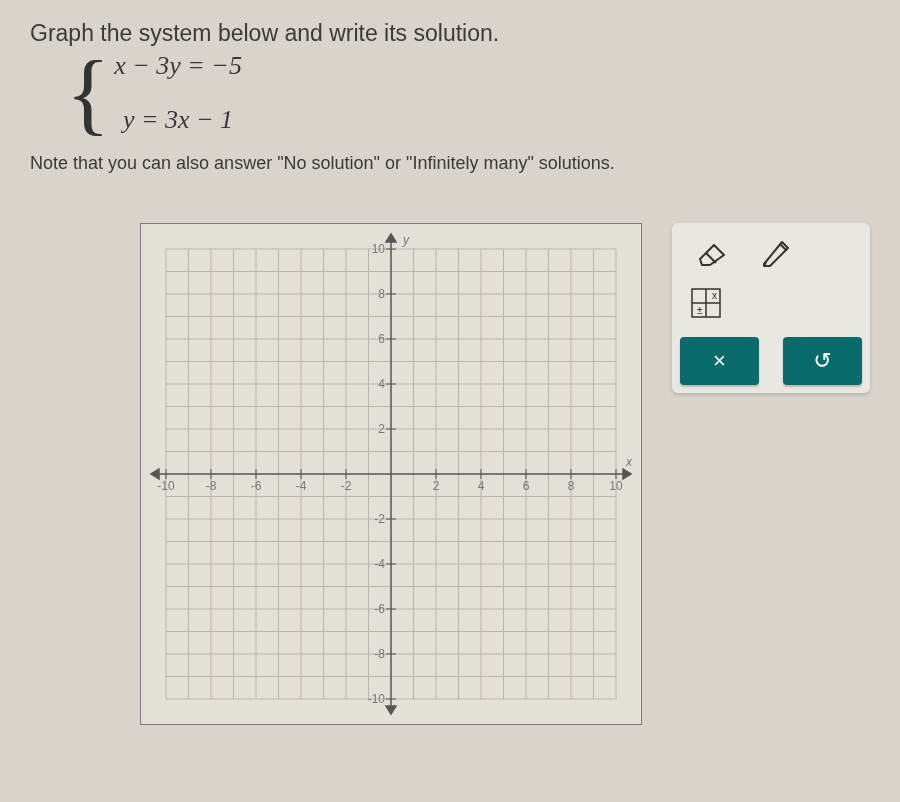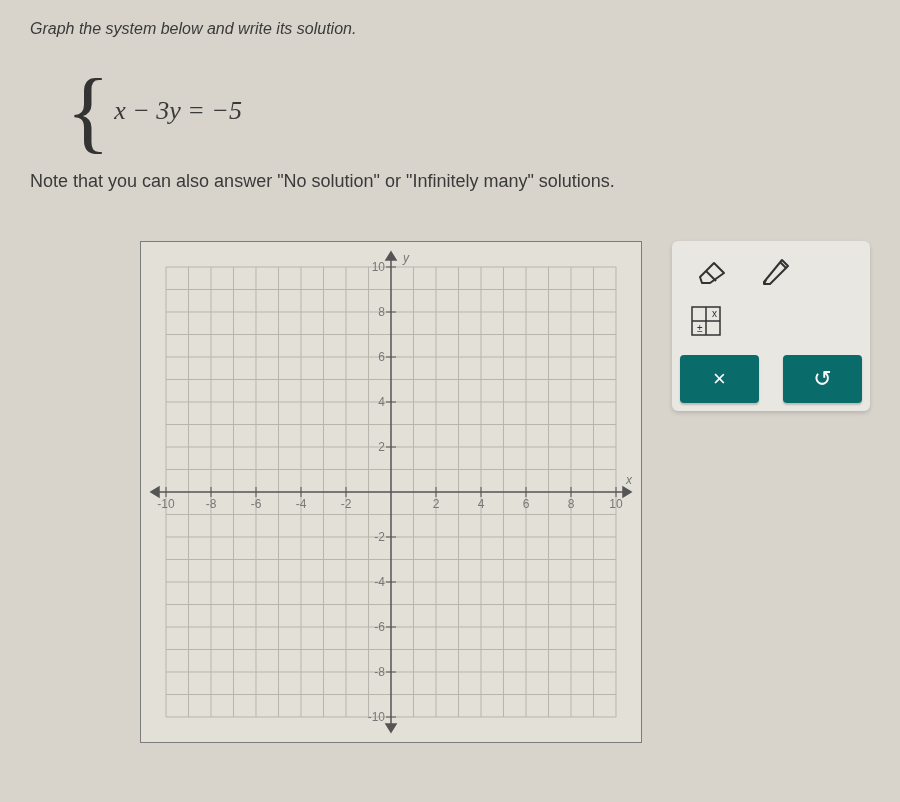--- a/index.html
+++ b/index.html
@@ -5,23 +5,22 @@
   body {
     margin: 0;
     padding: 20px 30px;
     font-family: Verdana, Geneva, sans-serif;
     background: #d8d4cc;
     color: #3a3a3a;
     width: 900px;
     box-sizing: border-box;
   }
   .instruction {
-    font-size: 16px;
-    margin-bottom: 32px;
-    font-style: italic;
+    font-size: 23px;
+    margin-bottom: 4px;
   }
   .equations {
     margin-left: 36px;
     display: flex;
     align-items: center;
     margin-bottom: 18px;
   }
   .brace {
     font-size: 92px;
     line-height: 0.9;
@@ -112,20 +111,21 @@
 </style>
 </head>
 <body>
 
 <div class="instruction">Graph the system below and write its solution.</div>
 
 <div class="equations">
   <div class="brace">{</div>
   <div class="eq-stack">
     <div>x − 3y = −5</div>
+    <div>y = 3x − 1</div>
   </div>
 </div>
 
 <div class="note">
   <span>Note that you can also answer </span><span>"No solution"</span><span> or </span><span>"Infinitely many"</span><span> solutions.</span>
 </div>
 
 <div class="work-area">
   <div class="graph-wrap">
     <svg width="500" height="500" viewBox="0 0 500 500">

